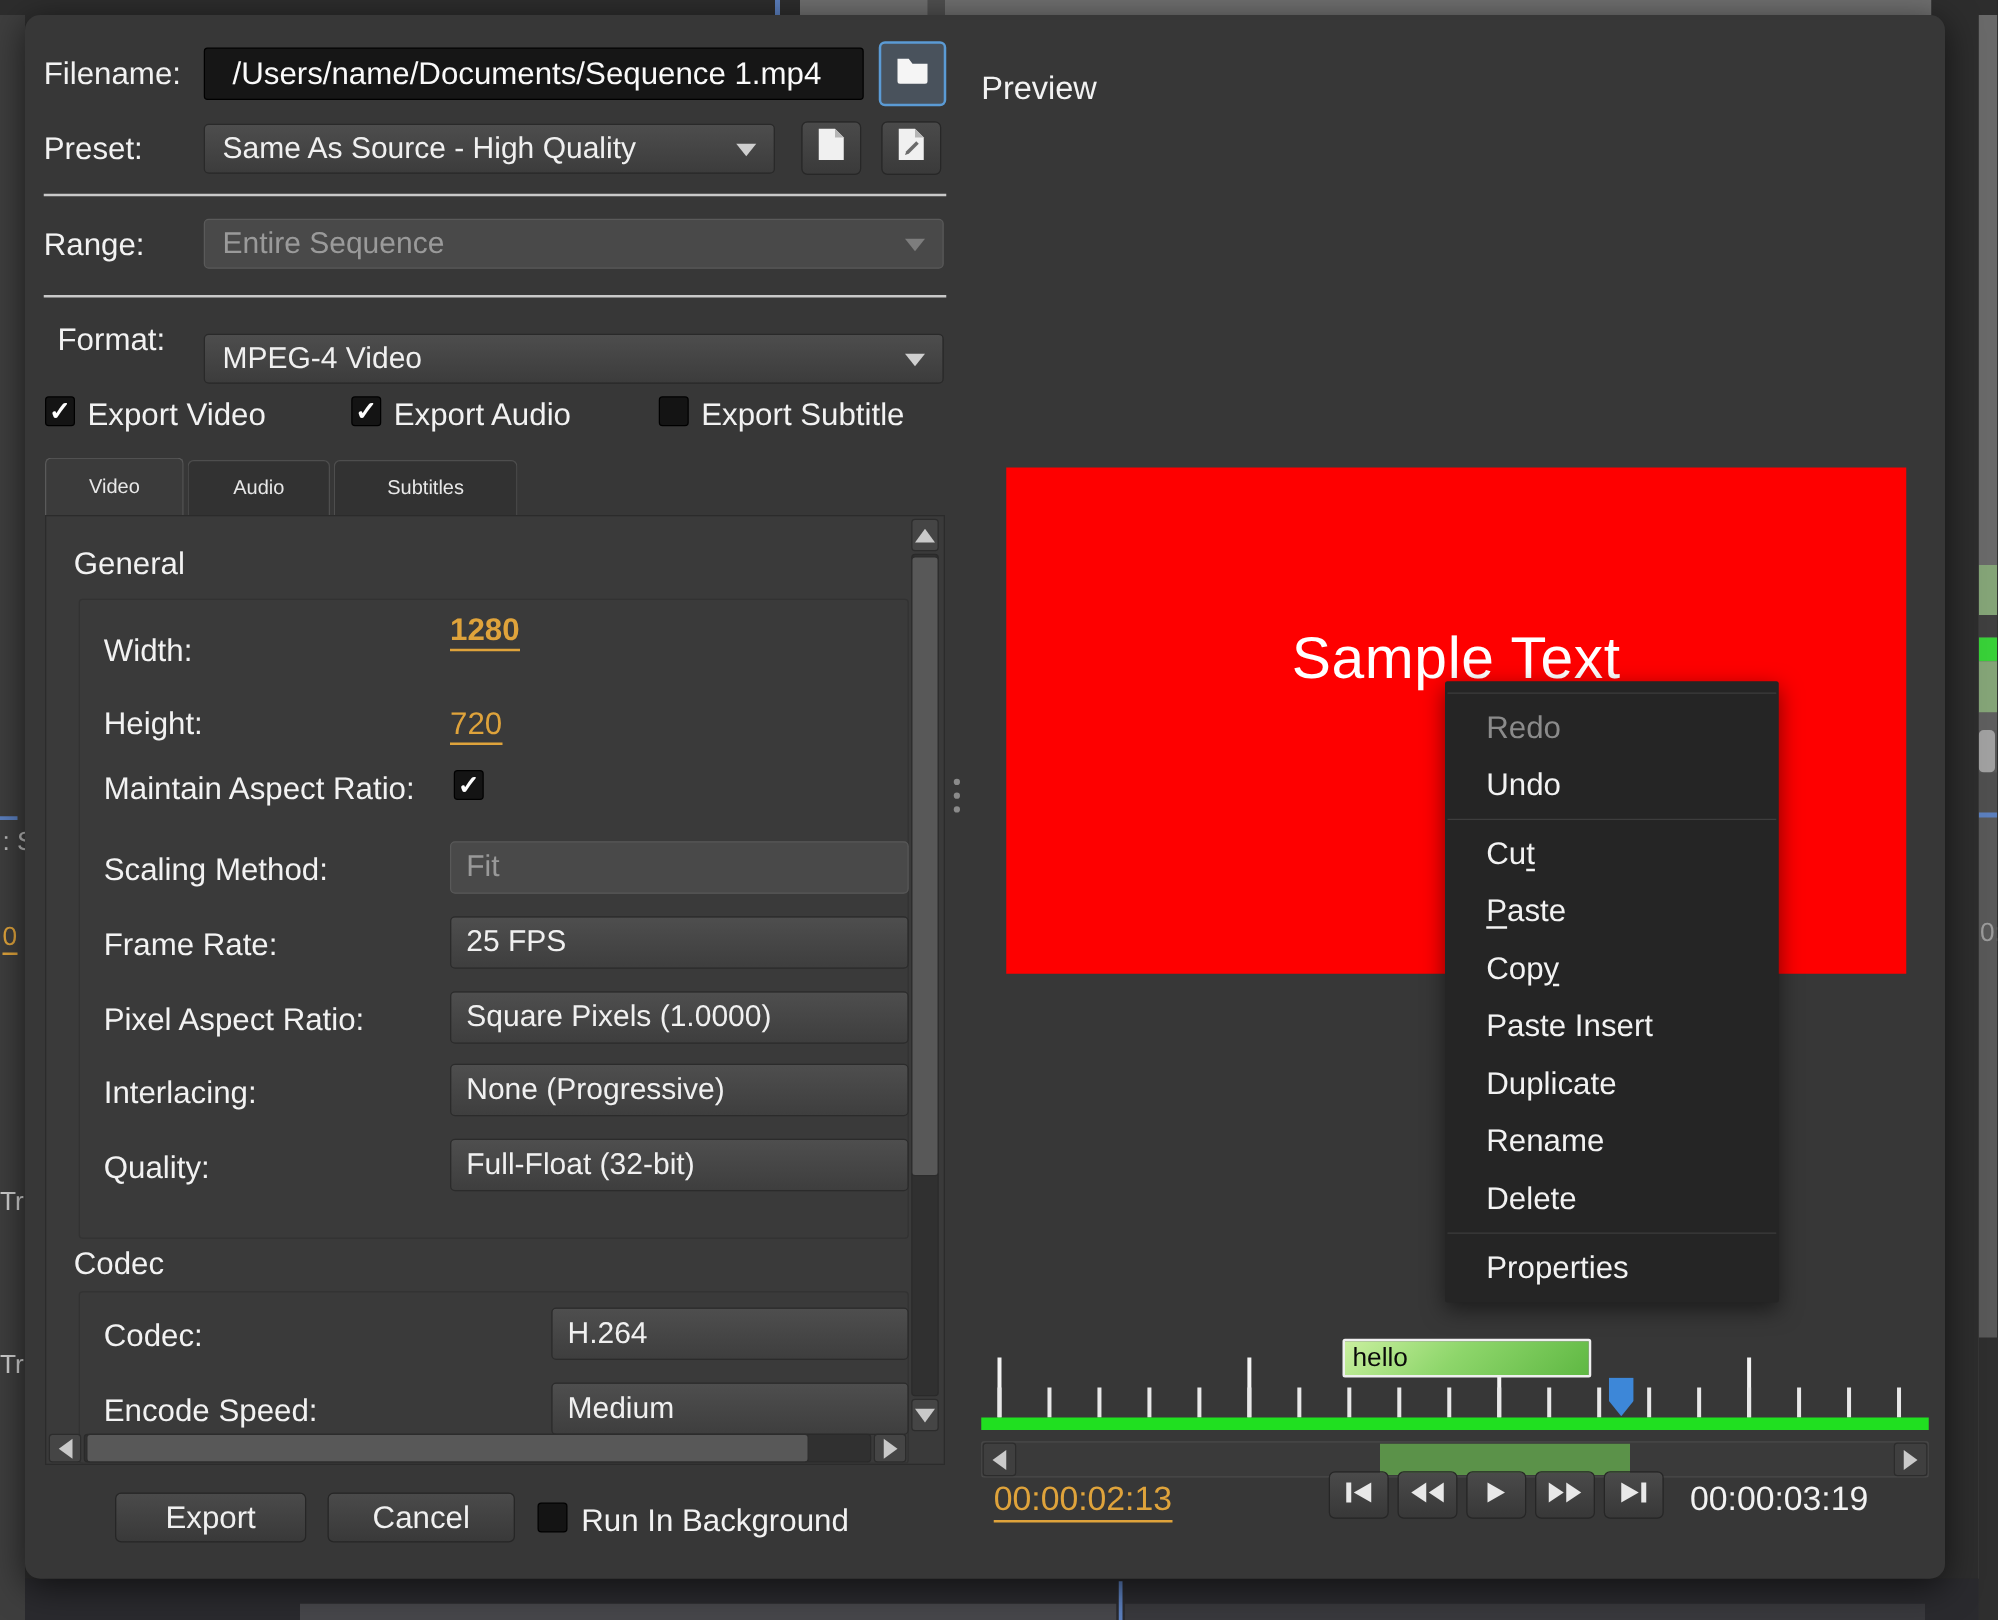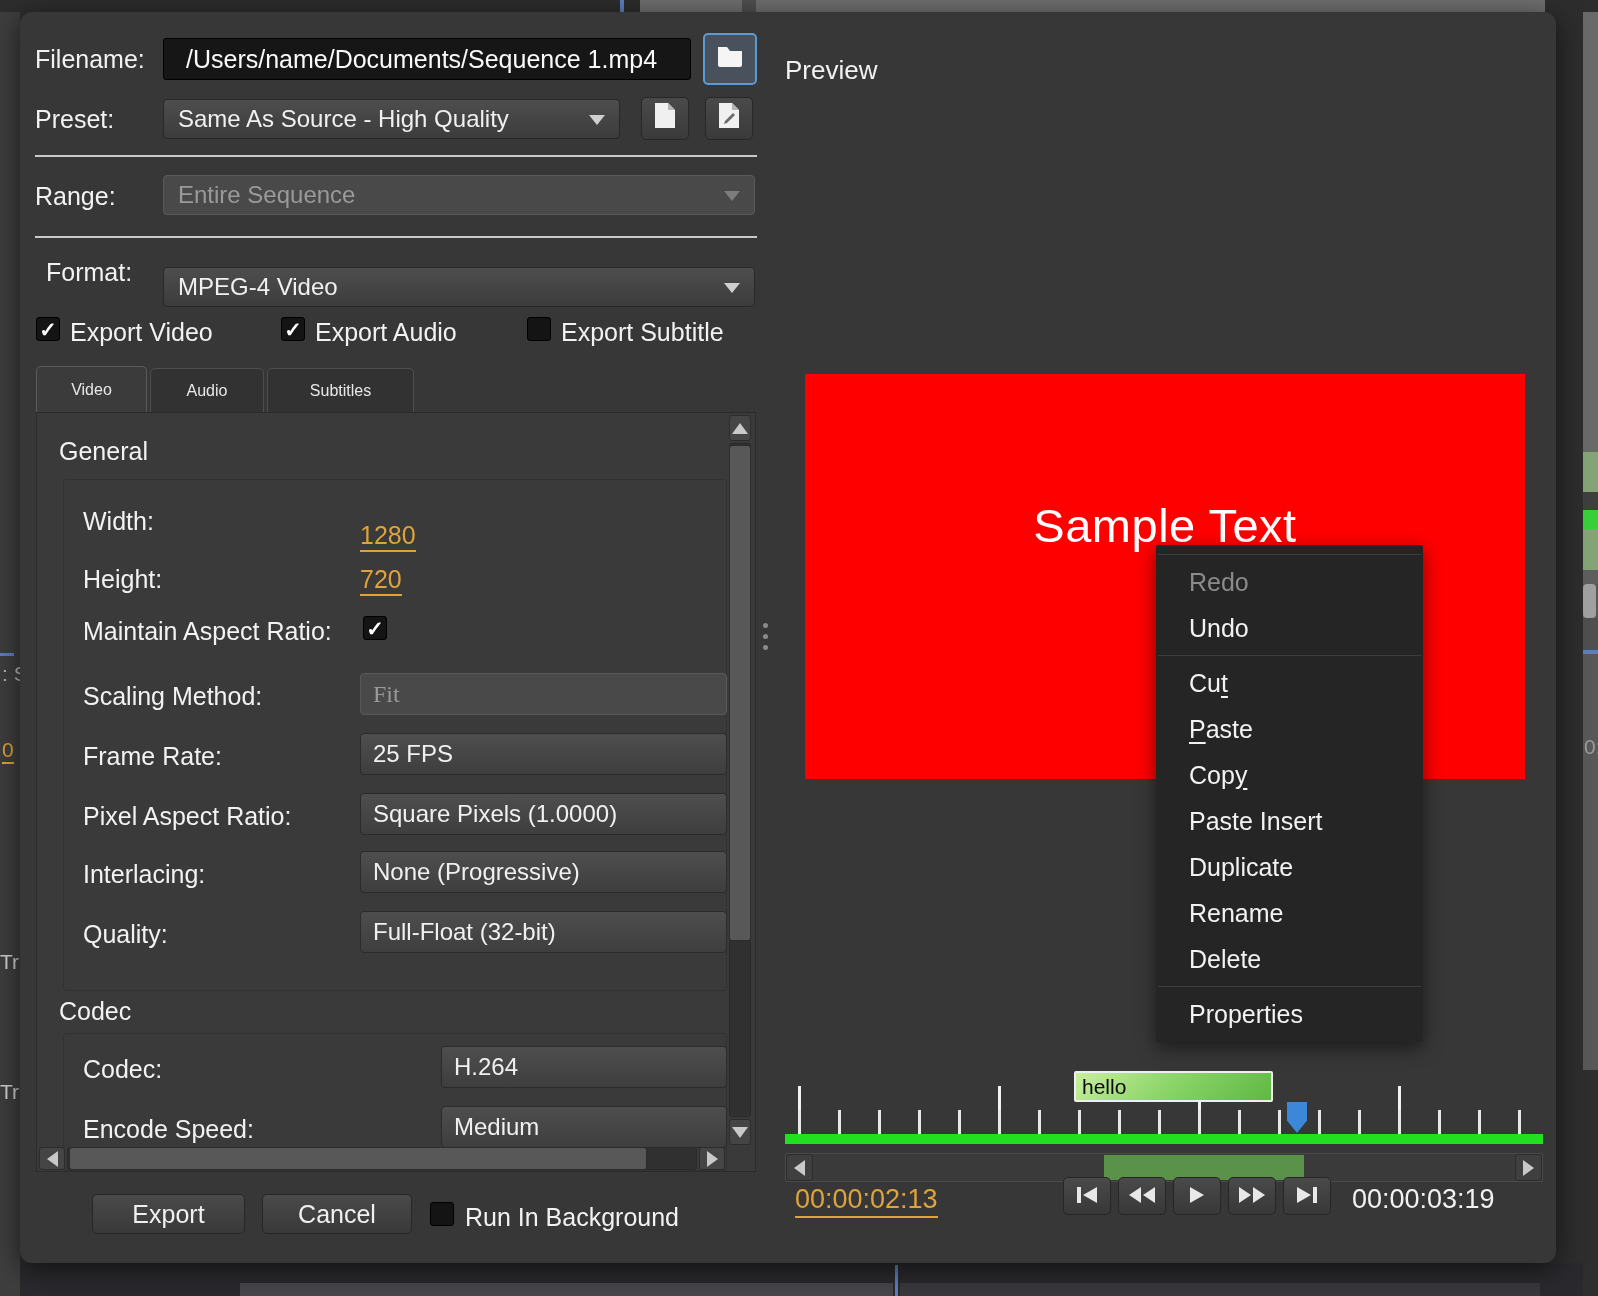--- a/index.html
+++ b/index.html
@@ -216,32 +216,32 @@
       <div class="tab" style="left:247px;width:147px;">
           <span>Subtitles</span>
         </div>
     </div>
 
     <div id="panel">
       <span class="section-title" style="left:22px;top:24px;">General</span>
       <div class="group" style="left:26px;top:66px;width:664px;height:512px;"></div>
 
       <span class="row-label" style="left:46px;top:94px;">Width:</span>
-      <span class="orange-val" style="left:323px;top:108px;">1280</span>
+      <span class="orange-val" style="left:323px;top:77px;font-weight:bold;">1280</span>
 
       <span class="row-label" style="left:46px;top:152px;">Height:</span>
       <span class="orange-val" style="left:323px;top:152px;">720</span>
 
       <span class="row-label" style="left:46px;top:204px;">Maintain Aspect Ratio:</span>
       <div class="checkbox" style="left:326px;top:203px;">
           <span>✓</span>
         </div>
 
       <span class="row-label" style="left:46px;top:269px;">Scaling Method:</span>
-      <div class="pfield disabled" style="left:323px;top:260px;width:367px;height:42px;font-family:Liberation Serif, serif;">Fit</div>
+      <div class="pfield disabled" style="left:323px;top:260px;width:367px;height:42px;">Fit</div>
 
       <span class="row-label" style="left:46px;top:329px;">Frame Rate:</span>
       <div class="pfield" style="left:323px;top:320px;width:367px;height:42px;">25 FPS</div>
 
       <span class="row-label" style="left:46px;top:389px;">Pixel Aspect Ratio:</span>
       <div class="pfield" style="left:323px;top:380px;width:367px;height:42px;">Square Pixels (1.0000)</div>
 
       <span class="row-label" style="left:46px;top:447px;">Interlacing:</span>
       <div class="pfield" style="left:323px;top:438px;width:367px;height:42px;">None (Progressive)</div>
 

